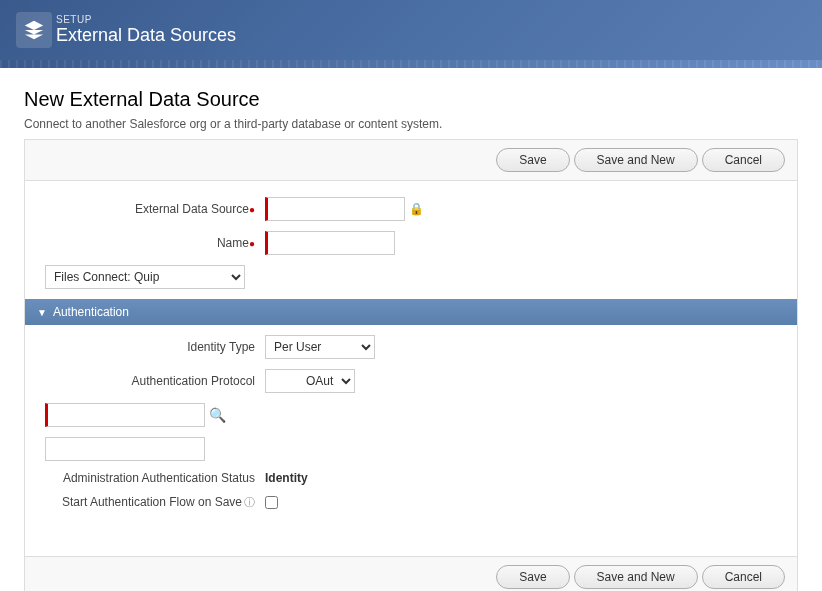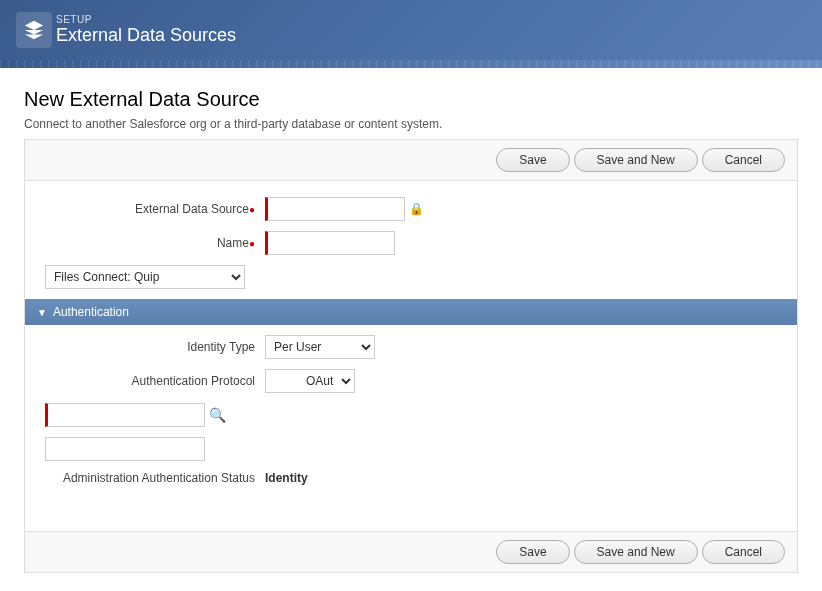--- a/index.html
+++ b/index.html
@@ -347,20 +347,28 @@
 
       <div class="form-row">
         <div class="form-label">
           <span>Administration Authentication Status</span>
         </div>
         <div class="form-input-wrapper">
           <span class="status-text">Identity</span>
         </div>
       </div>
 
+      <div class="form-row">
+        <div class="form-label">
+          <span>Start Authentication Flow on Save</span><span class="info-icon" style="color:#999; font-size:11px; margin-left:2px;">ⓘ</span>
+        </div>
+        <div class="form-input-wrapper">
+          <input type="checkbox" style="">
+        </div>
+      </div>
 
     </div>
 
     <div class="bottom-toolbar">
       <button class="btn">Save</button>
       <button class="btn">Save and New</button>
       <button class="btn">Cancel</button>
     </div>
 
   </div>

